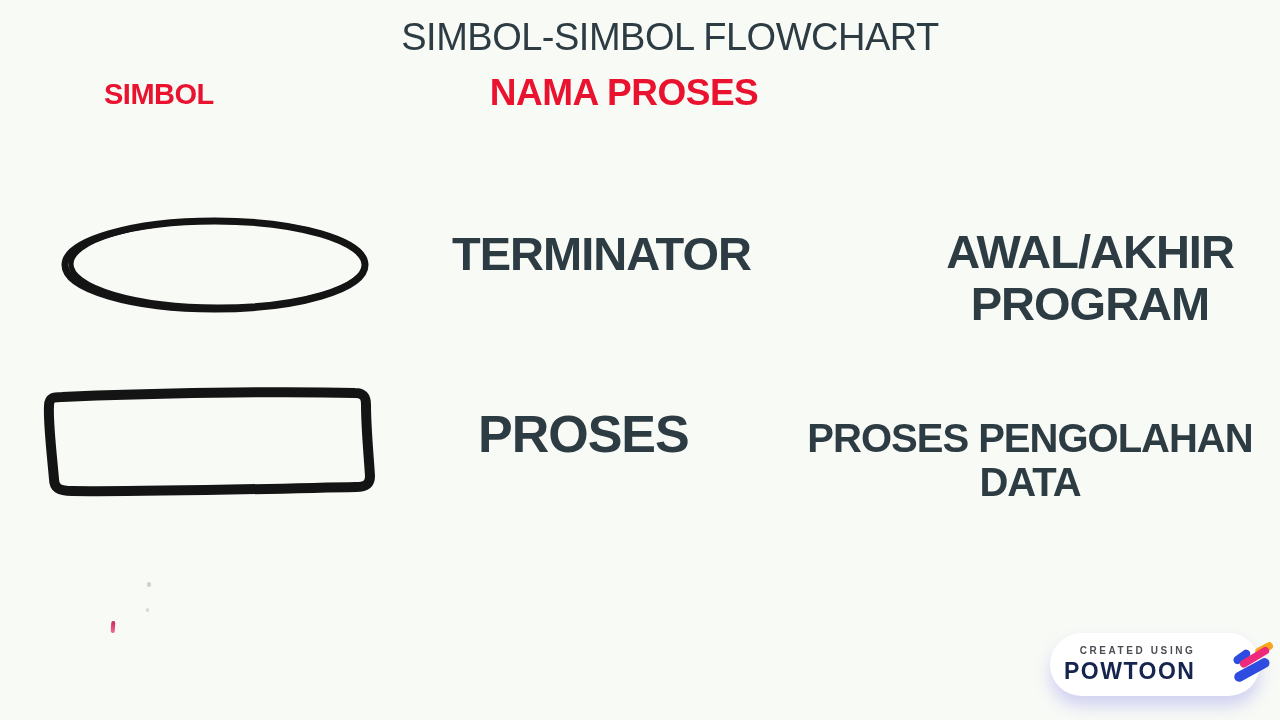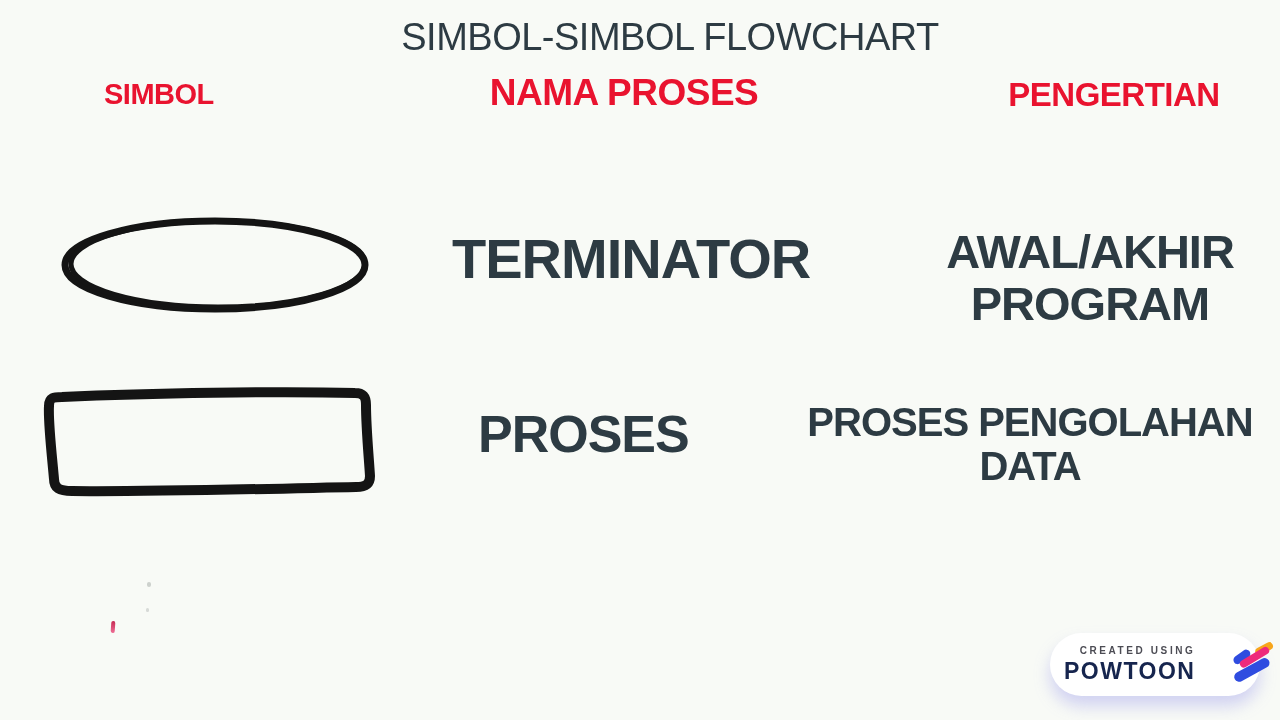--- a/index.html
+++ b/index.html
@@ -33,25 +33,25 @@
   .hdr-pengertian { left: 930px; top: 76px; width: 320px; text-align: center; font-size: 33px; }
 
   .cell-name, .cell-meaning {
     font-weight: 700;
     color: #2d3b43;
     letter-spacing: -1px;
     line-height: 1.1;
   }
   .cell-meaning { white-space: pre-line; text-align: center; }
 
-  .name-terminator { left: 452px; top: 228px; font-size: 56px; text-align: center; }
+  .name-terminator { left: 452px; top: 228px; font-size: 47px; text-align: center; }
   .meaning-terminator { left: 920px; top: 226px; width: 340px; font-size: 47px; }
 
   .name-process { left: 478px; top: 406px; font-size: 52px; }
-  .meaning-process { left: 790px; top: 400px; width: 480px; font-size: 40px; }
+  .meaning-process { left: 790px; top: 416px; width: 480px; font-size: 40px; }
 
   .symbol-svg { display: block; }
 
   
   .stray-dot-1 {
     left: 147px; top: 582px; width: 4px; height: 5px;
     background: #a9afab; opacity: 0.55; border-radius: 2px;
   }
   .stray-dot-2 {
     left: 146px; top: 608px; width: 3px; height: 4px;
@@ -102,21 +102,20 @@
 </style>
 </head>
 <body>
 
 <div class="stage">
 
   <div class="abs title">SIMBOL-SIMBOL FLOWCHART</div>
 
   <div class="abs col-header hdr-simbol">SIMBOL</div>
   <div class="abs col-header hdr-nama">NAMA PROSES</div>
-  <div class="abs col-header hdr-pengertian">PENGERTIAN</div>
 
   <div class="abs" style="left:55px; top:214px;">
     <svg class="symbol-svg" width="320" height="104" viewBox="0 0 320 104" aria-hidden="true">
       <ellipse cx="160" cy="51" rx="150" ry="44" fill="none" stroke="#141414" stroke-width="7"></ellipse>
       <ellipse cx="163" cy="50" rx="147" ry="43" fill="none" stroke="#141414" stroke-width="5"></ellipse>
     </svg>
   </div>
   <div class="abs cell-name name-terminator">TERMINATOR</div>
   <div class="abs cell-meaning meaning-terminator">AWAL/AKHIR
 PROGRAM</div>

